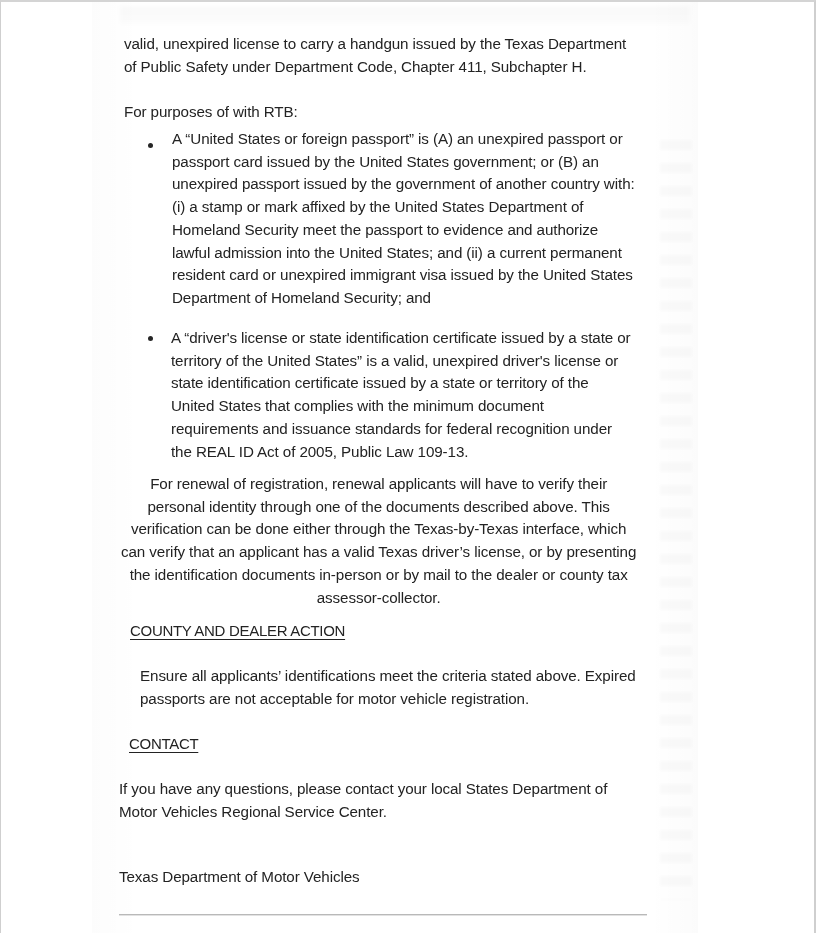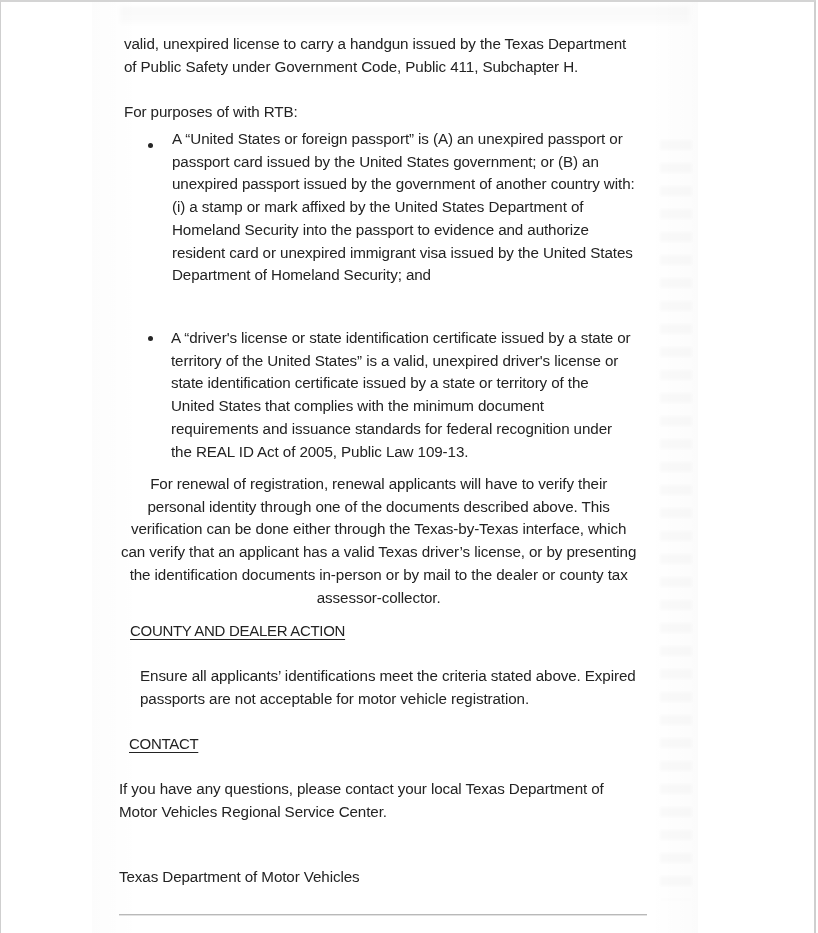--- a/index.html
+++ b/index.html
@@ -91,33 +91,34 @@
 
 <div class="frame"></div>
 <div class="scan-shade"></div>
 <div class="top-ghost"></div>
 <div class="ghost-col"></div>
 
 <div>
 
   <div class="text-block" style="left:124px; top:33px;">
     <span class="line">valid, unexpired license to carry a handgun issued by the Texas Department</span>
-    <span class="line">of Public Safety under Government Code, Public 411, Subchapter H.</span>
+    <span class="line">of Public Safety under Department Code, Chapter 411, Subchapter H.</span>
   </div>
 
   <div class="text-block" style="left:124px; top:101px;">For purposes of with RTB:</div>
 
   <div>
     <span class="bullet-dot" style="top:143px;"></span>
     <div class="bullet-row" style="left:172px; top:128px;">
       <span class="line">A “United States or foreign passport” is (A) an unexpired passport or</span>
       <span class="line">passport card issued by the United States government; or (B) an</span>
       <span class="line">unexpired passport issued by the government of another country with:</span>
       <span class="line">(i) a stamp or mark affixed by the United States Department of</span>
-      <span class="line">Homeland Security into the passport to evidence and authorize</span>
+      <span class="line">Homeland Security meet the passport to evidence and authorize</span>
+      <span class="line">lawful admission into the United States; and (ii) a current permanent</span>
       <span class="line">resident card or unexpired immigrant visa issued by the United States</span>
       <span class="line">Department of Homeland Security; and</span>
     </div>
   </div>
 
   <div>
     <span class="bullet-dot" style="top:336px;"></span>
     <div class="bullet-row" style="left:171px; top:327px;">
       <span class="line">A “driver's license or state identification certificate issued by a state or</span>
       <span class="line">territory of the United States” is a valid, unexpired driver's license or</span>
@@ -138,20 +139,20 @@
   </div>
 
   <div class="heading" style="left:121px; top:621px;">COUNTY AND DEALER ACTION</div>
   <div class="text-block" style="left:120px; top:665px;margin-left:20px;">
     <span class="line">Ensure all applicants’ identifications meet the criteria stated above. Expired</span>
     <span class="line">passports are not acceptable for motor vehicle registration.</span>
   </div>
 
   <div class="heading" style="left:120px; top:734px;">CONTACT</div>
   <div class="text-block" style="left:119px; top:778px;">
-    <span class="line">If you have any questions, please contact your local Texas Department of</span>
+    <span class="line">If you have any questions, please contact your local States Department of</span>
     <span class="line">Motor Vehicles Regional Service Center.</span>
   </div>
 
   <div class="text-block" style="left:119px; top:866px;">Texas Department of Motor Vehicles</div>
 
   <div class="footer-rule"></div>
 </div>
 
 </body></html>

